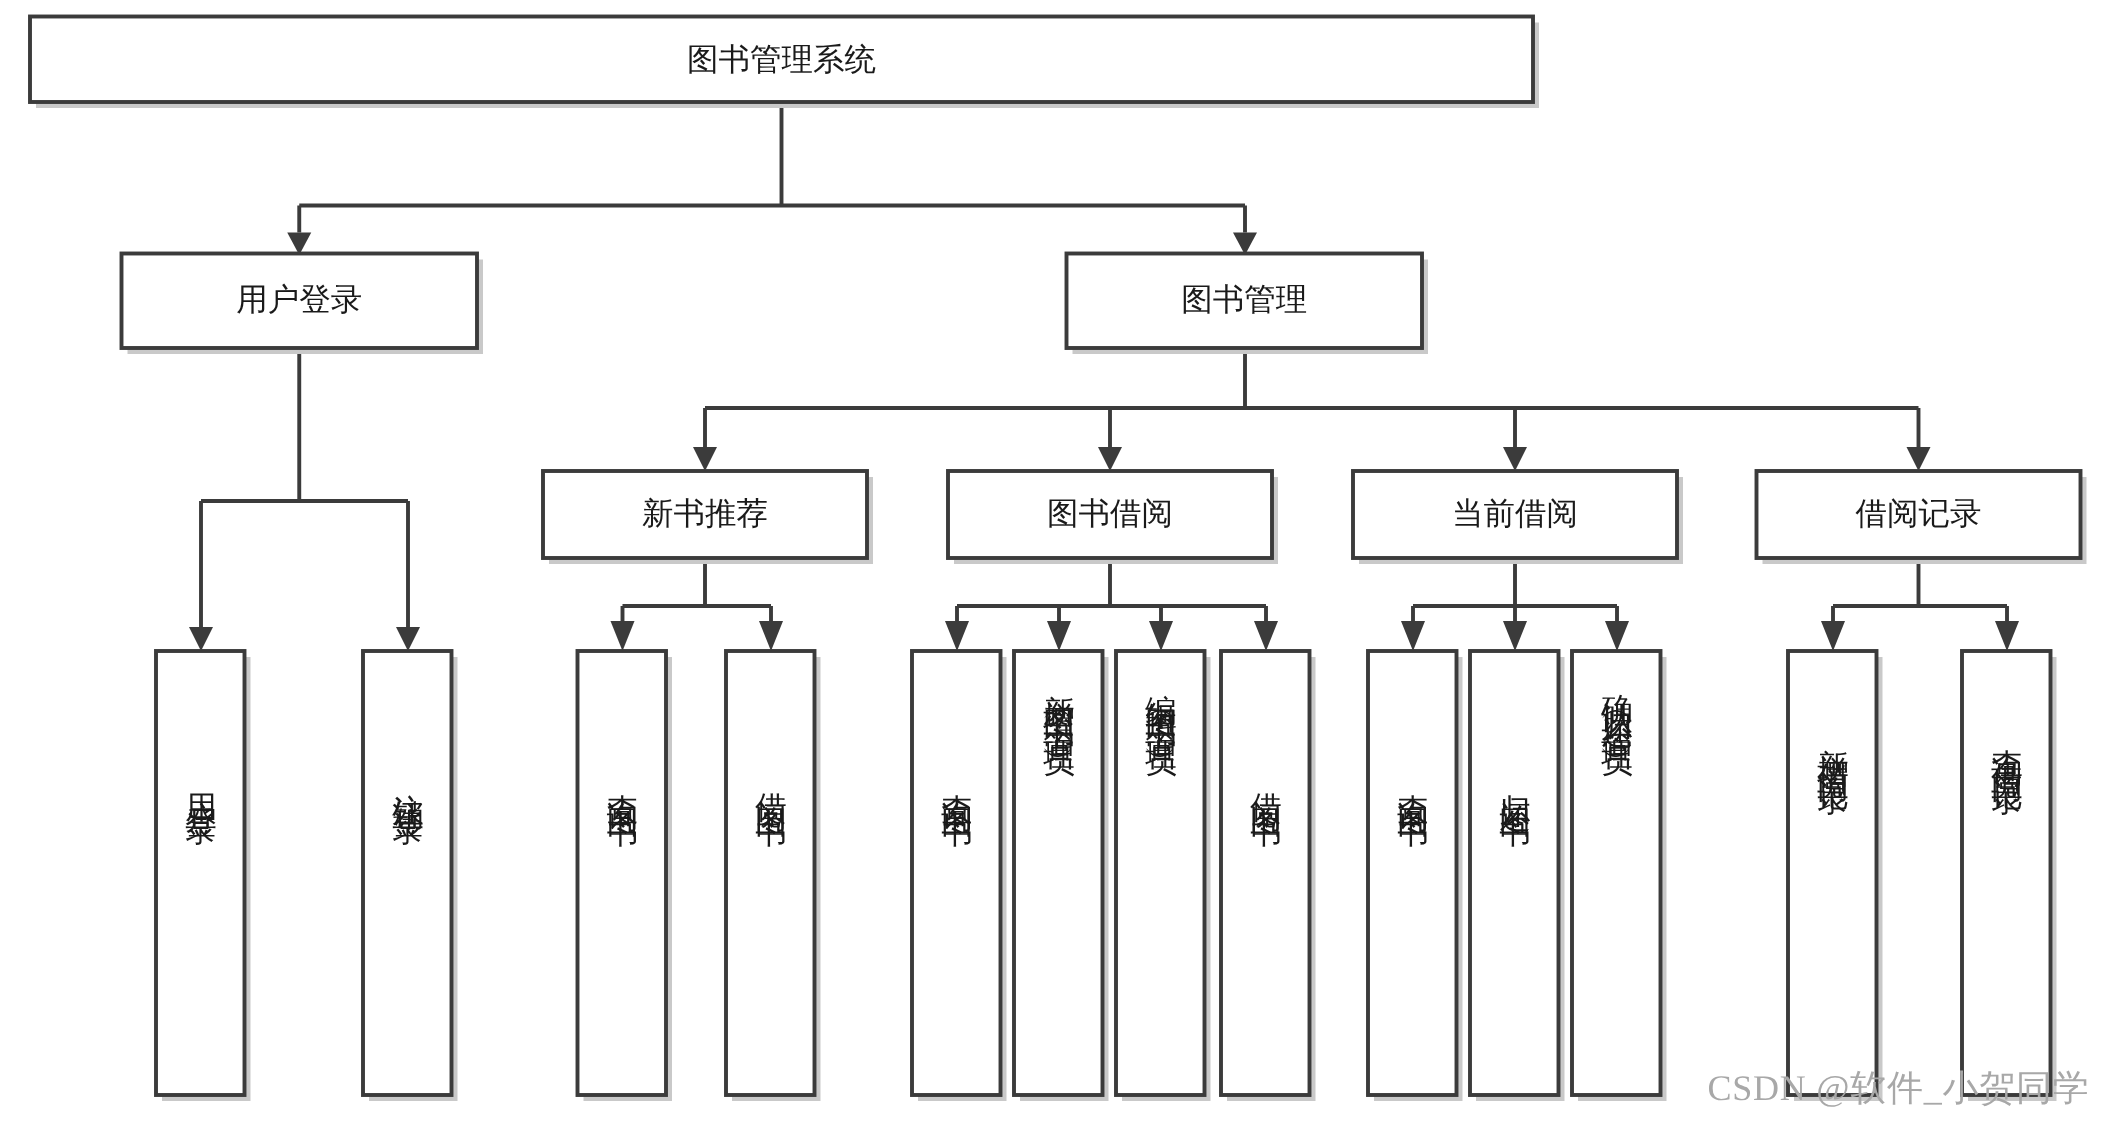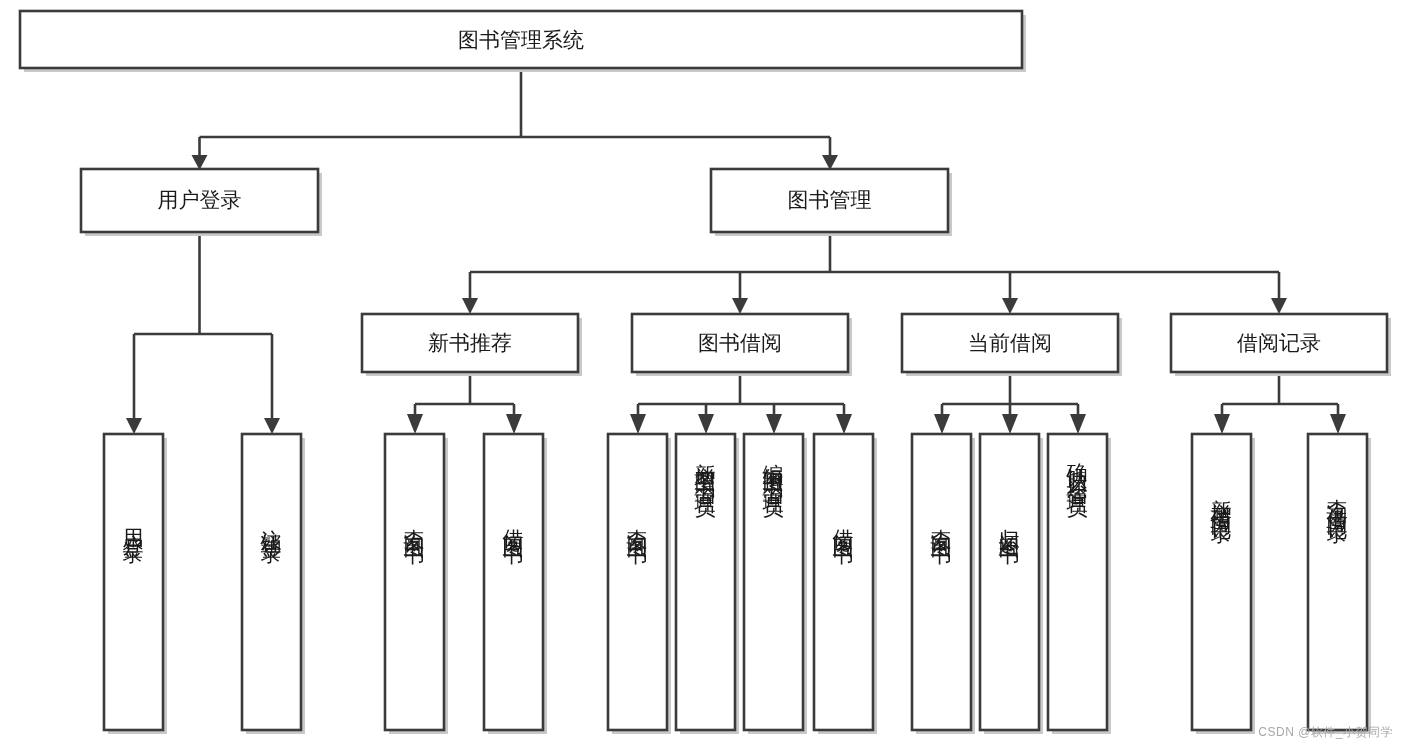--- a/index.html
+++ b/index.html
@@ -69,22 +69,22 @@
     line-height: 1;
     letter-spacing: 5px;
     color: #1a1a1a;
     white-space: nowrap;
     text-align: left;
   }
   #watermark {
     position: absolute;
     right: 12px;
     bottom: 6px;
-    font-family: Liberation Sans, sans-serif;
-    font-size: 12px;
+    font-family: Liberation Serif, serif;
+    font-size: 24px;
     color: #a8a8a8;
     letter-spacing: 0.5px;
     white-space: nowrap;
     user-select: none;
   }
 </style>
 </head>
 <body>
 
 <div id="diagram-root">

